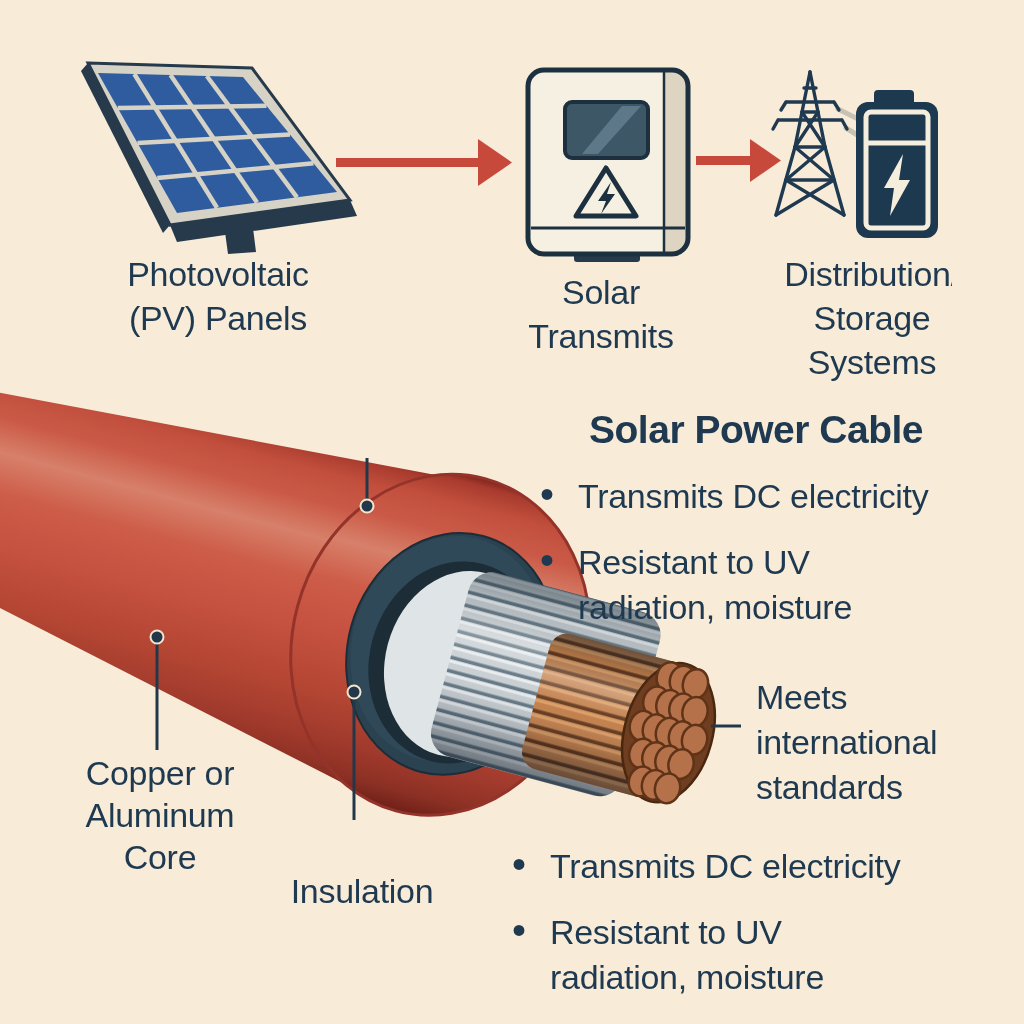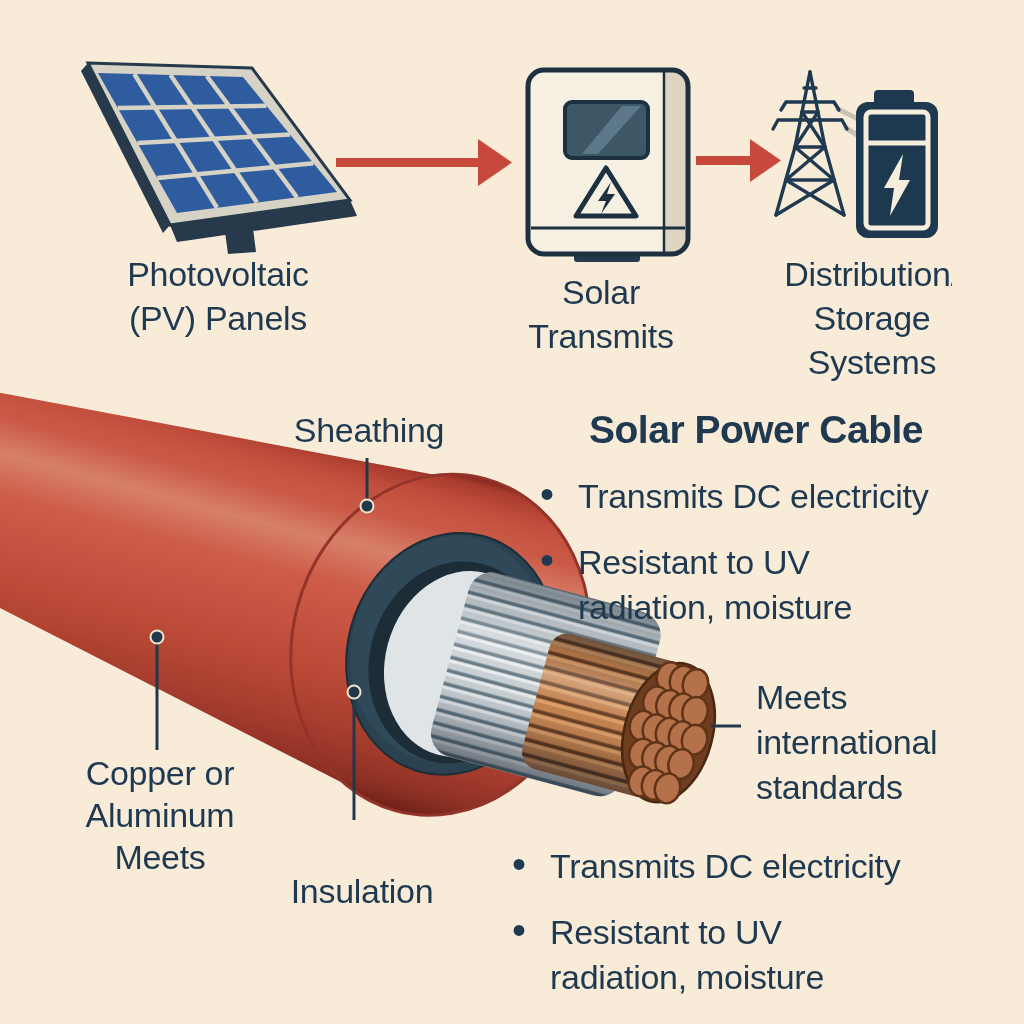--- a/index.html
+++ b/index.html
@@ -177,24 +177,23 @@
     </g>
   </svg>
 
   <div class="lbl" style="left:218px;top:252px">Photovoltaic
 (PV) Panels</div>
   <div class="lbl" style="left:601px;top:270px">Solar
 Transmits</div>
   <div class="lbl" style="left:872px;top:252px">Distribution/
 Storage Systems</div>
 
-  <div class="lbl" style="left:369px;top:408px">Sheathing</div>
   <div class="lbl" style="left:160px;top:752px;line-height:42px">Copper or
 Aluminum
-Meets</div>
+Core</div>
   <div class="lbl" style="left:362px;top:869px">Insulation</div>
 
   <div class="title" style="left:756px;top:408px">Solar Power Cable</div>
 
   <ul class="bullets" style="left:536px;top:474px;width:480px">
     <li>Transmits DC electricity</li>
     <li>Resistant to UV
 radiation, moisture</li>
   </ul>
 

